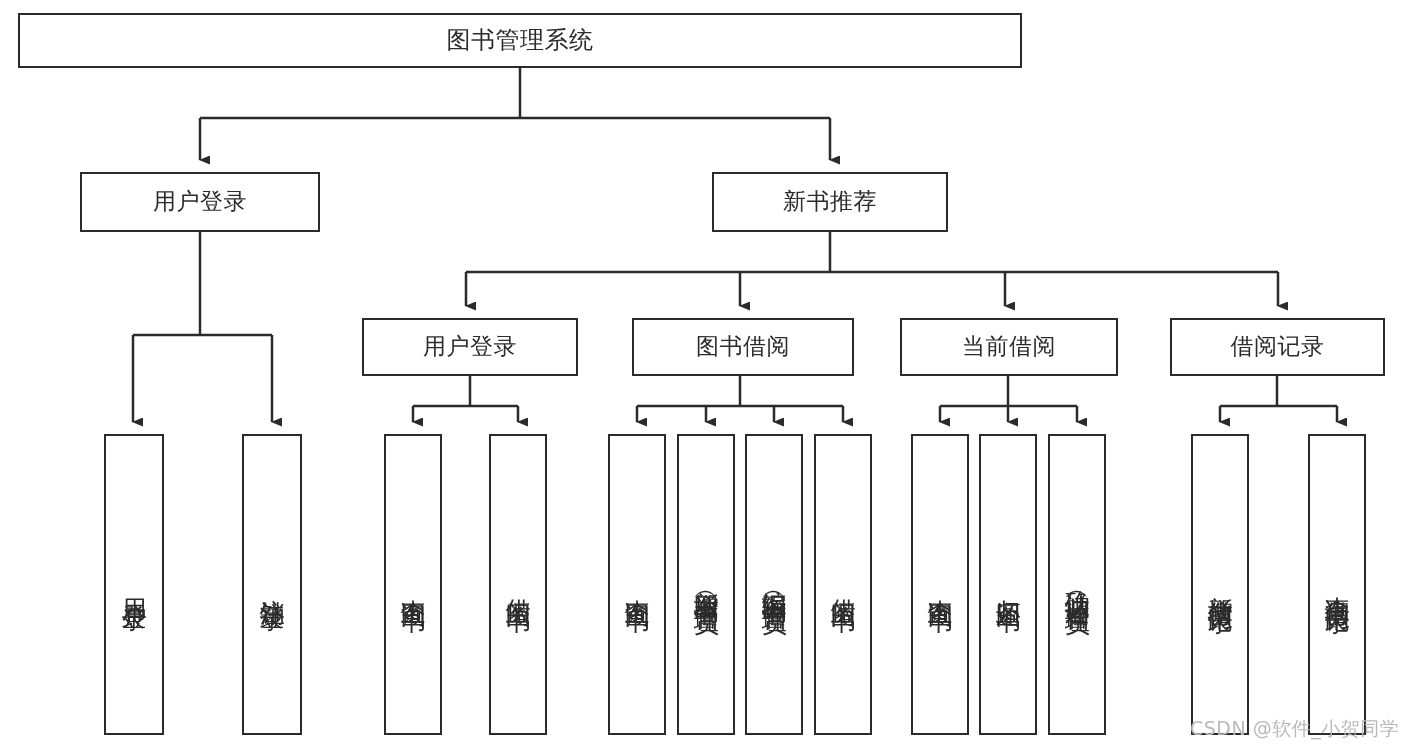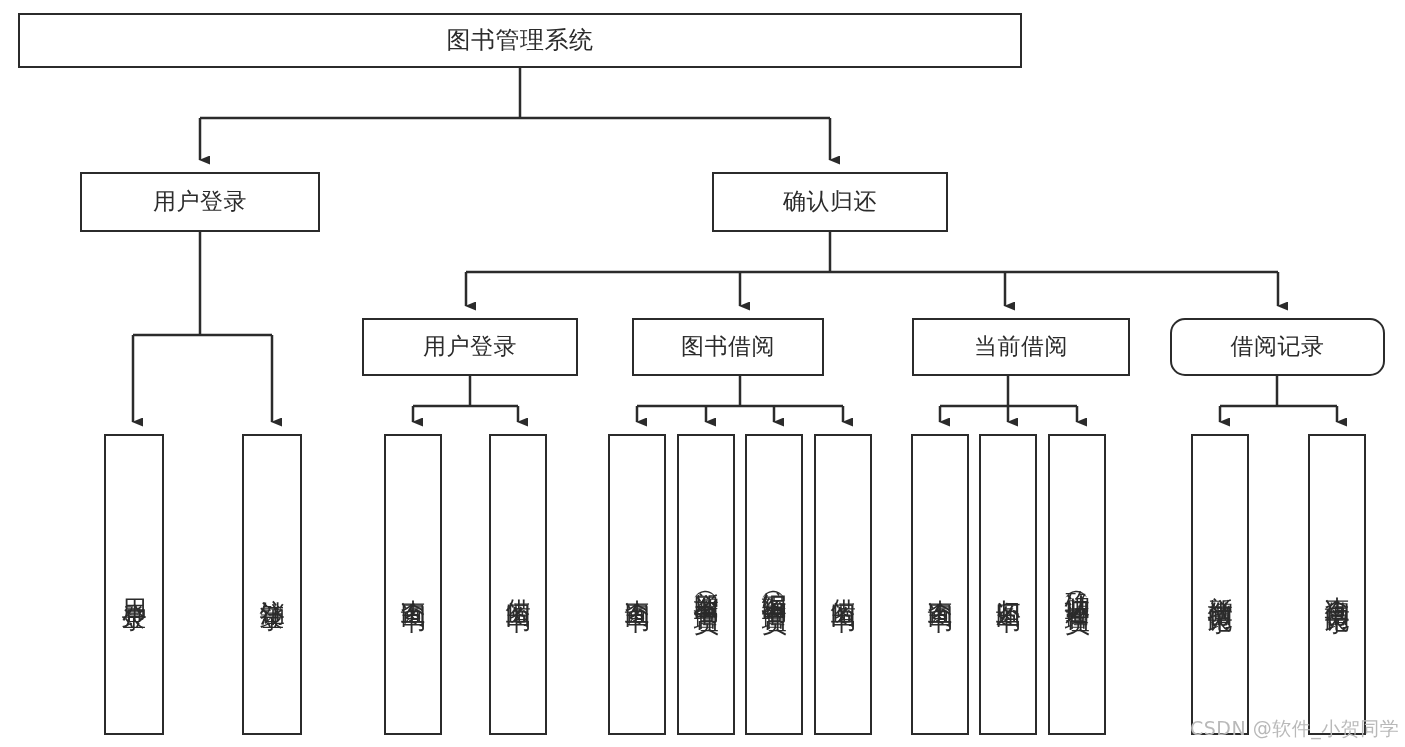--- a/index.html
+++ b/index.html
@@ -124,33 +124,33 @@
   </svg>
 
   <div class="node root horiz" style="left:18px; top:13px; width:1004px; height:55px;">
     <span class="lbl">图书管理系统</span>
   </div>
 
   <div class="node horiz" style="left:80px; top:172px; width:240px; height:60px;">
     <span class="lbl">用户登录</span>
   </div>
   <div class="node horiz" style="left:712px; top:172px; width:236px; height:60px;">
-    <span class="lbl">确认归还</span>
+    <span class="lbl">新书推荐</span>
   </div>
 
   <div class="node horiz" style="left:362px; top:318px; width:216px; height:58px;">
     <span class="lbl">用户登录</span>
   </div>
-  <div class="node horiz" style="left:632px; top:318px; width:192px; height:58px;">
+  <div class="node horiz" style="left:632px; top:318px; width:222px; height:58px;">
     <span class="lbl">图书借阅</span>
   </div>
-  <div class="node horiz" style="left:900px; top:318px; width:218px; height:58px;margin-left:12px;">
+  <div class="node horiz" style="left:900px; top:318px; width:218px; height:58px;">
     <span class="lbl">当前借阅</span>
   </div>
-  <div class="node horiz" style="left:1170px; top:318px; width:215px; height:58px;border-radius:15px;">
+  <div class="node horiz" style="left:1170px; top:318px; width:215px; height:58px;">
     <span class="lbl">借阅记录</span>
   </div>
 
   <div class="node vert" style="left:104px; top:434px; width:60px; height:301px;">
     <span class="lbl">用户登录</span>
   </div>
   <div class="node vert" style="left:242px; top:434px; width:60px; height:301px;">
     <span class="lbl">注销登录</span>
   </div>
 

